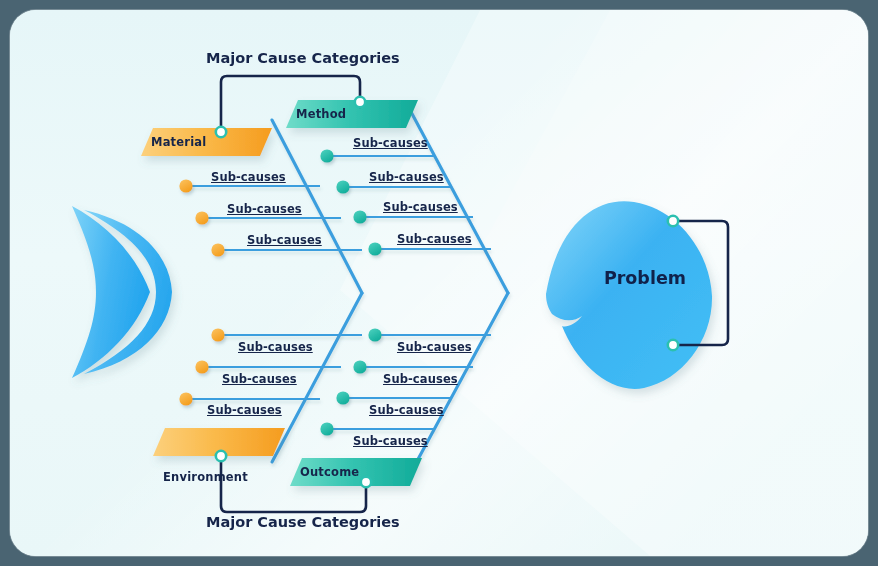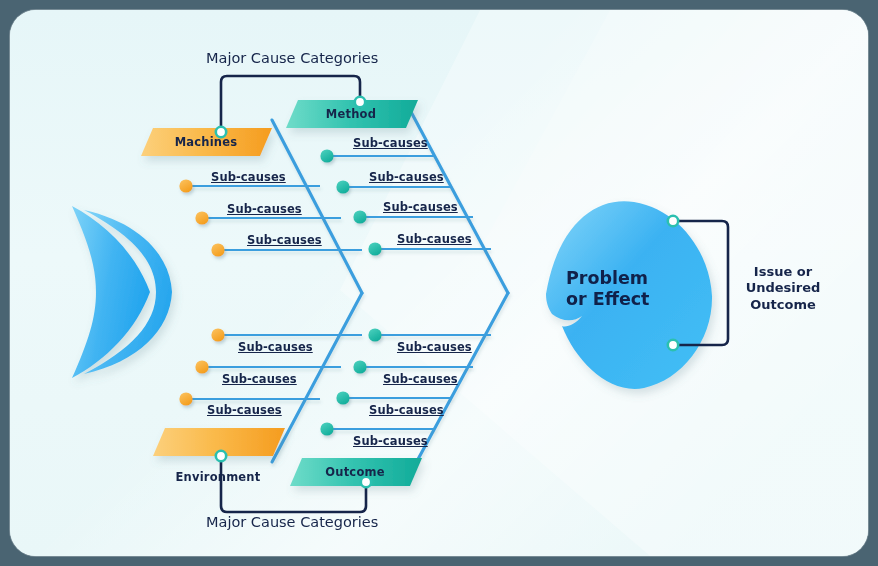--- a/index.html
+++ b/index.html
@@ -32,29 +32,29 @@
   }
   svg.layer{position:absolute;left:0;top:0;width:858px;height:546px;overflow:visible;}
 
   .label{
     position:absolute;
     color:#16254a;
     white-space:nowrap;
     pointer-events:none;
   }
   .sub{font-size:11.5px;font-weight:600;letter-spacing:.1px;text-decoration:underline;}
-  .mcc{font-size:14.5px;font-weight:400;color:#16254a;text-align:right;}
+  .mcc{font-size:14.5px;font-weight:700;color:#16254a;text-align:right;}
   .issue{font-size:13px;font-weight:600;line-height:1.25;text-align:center;color:#16254a;}
   .cat{
     position:absolute;font-size:11.5px;font-weight:700;color:#16254a;
-    text-align:center;pointer-events:none;letter-spacing:.2px;
+    text-align:left;pointer-events:none;letter-spacing:.2px;
   }
   .head-text{
     position:absolute;font-size:17.5px;font-weight:700;color:#10214a;
-    line-height:1.22;text-align:left;pointer-events:none;
+    line-height:1.22;text-align:right;pointer-events:none;
   }
 </style>
 </head>
 <body>
 
 <div id="frame">
   <div id="dots"></div>
   <div id="wash"></div>
 
   <svg class="layer" viewBox="0 0 858 546">
@@ -216,32 +216,26 @@
     </g>
     <g>
       <circle cx="663" cy="211" r="5.2" fill="#ffffff" stroke="#2bc0b0" stroke-width="2.6"></circle>
       <circle cx="663" cy="335" r="5.2" fill="#ffffff" stroke="#2bc0b0" stroke-width="2.6"></circle>
     </g>
   </svg>
 
   <div class="label mcc" style="left:196px;top:40px;">Major Cause Categories</div>
   <div class="label mcc" style="left:196px;top:504px;">Major Cause Categories</div>
 
-  <div class="label issue" style="left:723px;top:254px;width:100px;">
-    <div>Issue or</div>
-    <div>Undesired</div>
-    <div>Outcome</div>
-  </div>
 
   <div class="head-text" style="left:556px;top:258px;width:120px;">
     <div>Problem</div>
-    <div>or Effect</div>
   </div>
 
-  <div class="cat" style="left:141px;top:125px;width:110px;">Machines</div>
+  <div class="cat" style="left:141px;top:125px;width:110px;">Material</div>
   <div class="cat" style="left:286px;top:97px;width:110px;">Method</div>
   <div class="cat" style="left:153px;top:425px;width:110px;margin-top:35px;">Environment</div>
   <div class="cat" style="left:290px;top:455px;width:110px;">Outcome</div>
 
   <div class="label sub" style="left:201px;top:160px;">Sub-causes</div>
   <div class="label sub" style="left:217px;top:192px;">Sub-causes</div>
   <div class="label sub" style="left:237px;top:223px;">Sub-causes</div>
 
   <div class="label sub" style="left:343px;top:126px;">Sub-causes</div>
   <div class="label sub" style="left:359px;top:160px;">Sub-causes</div>

